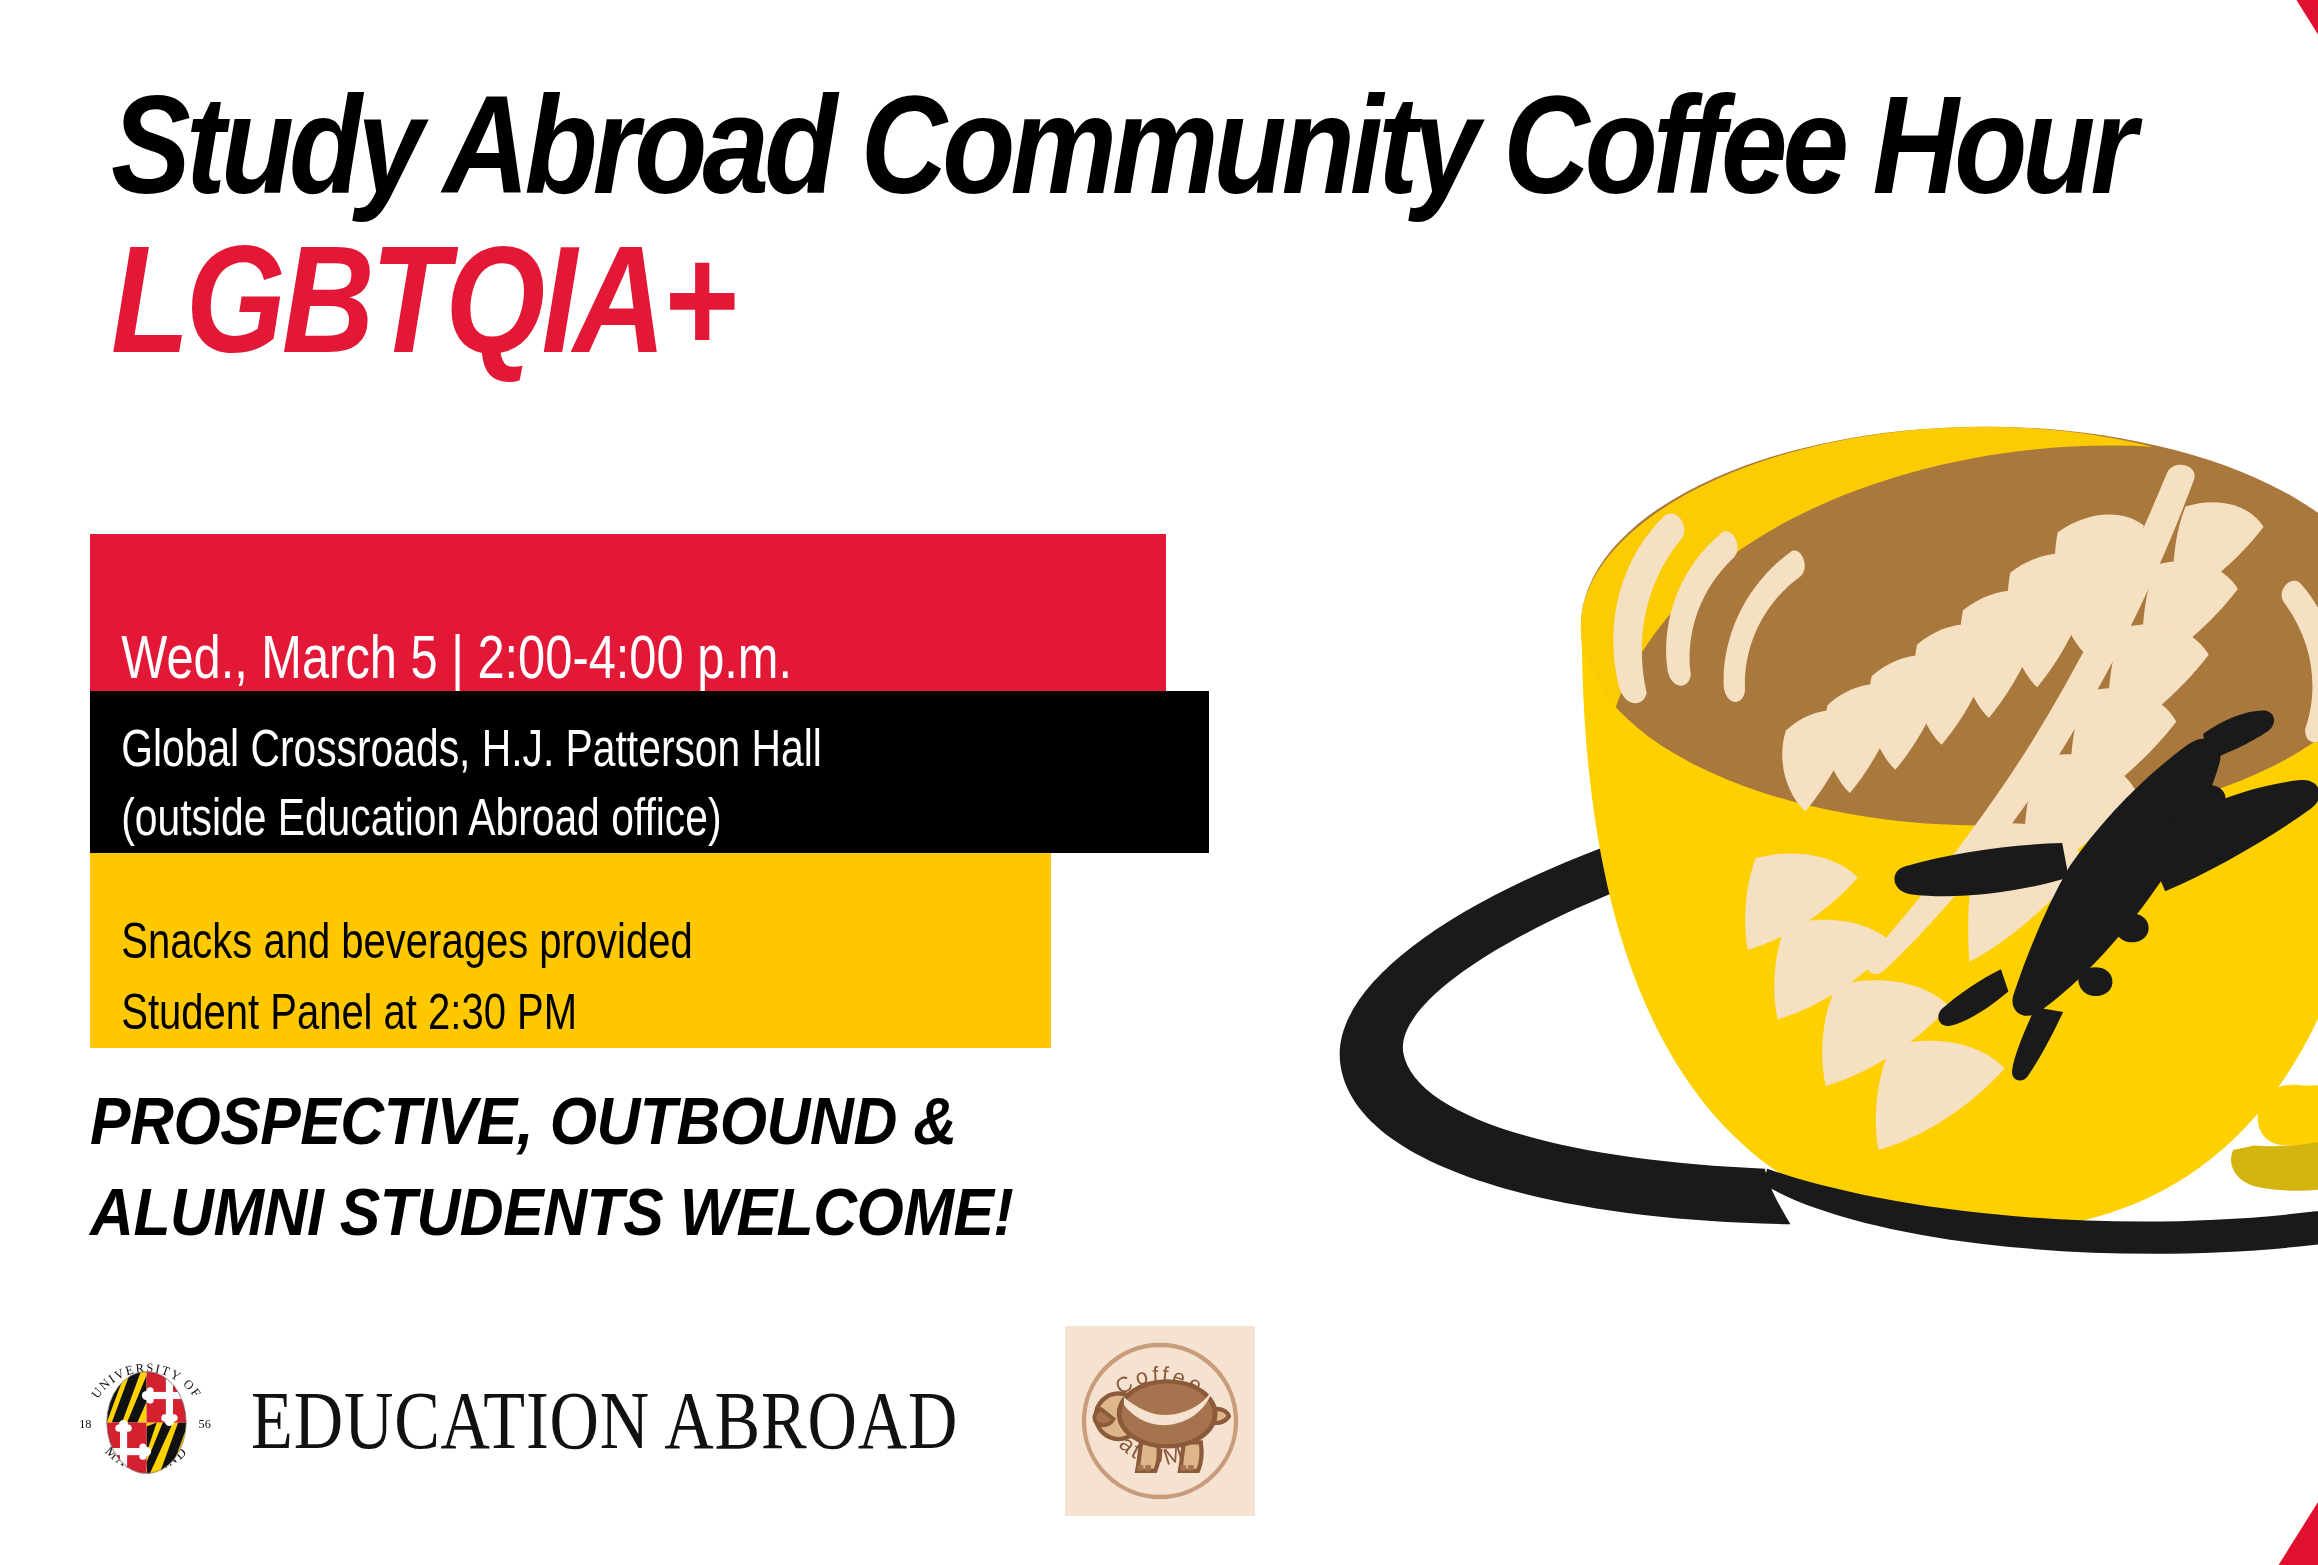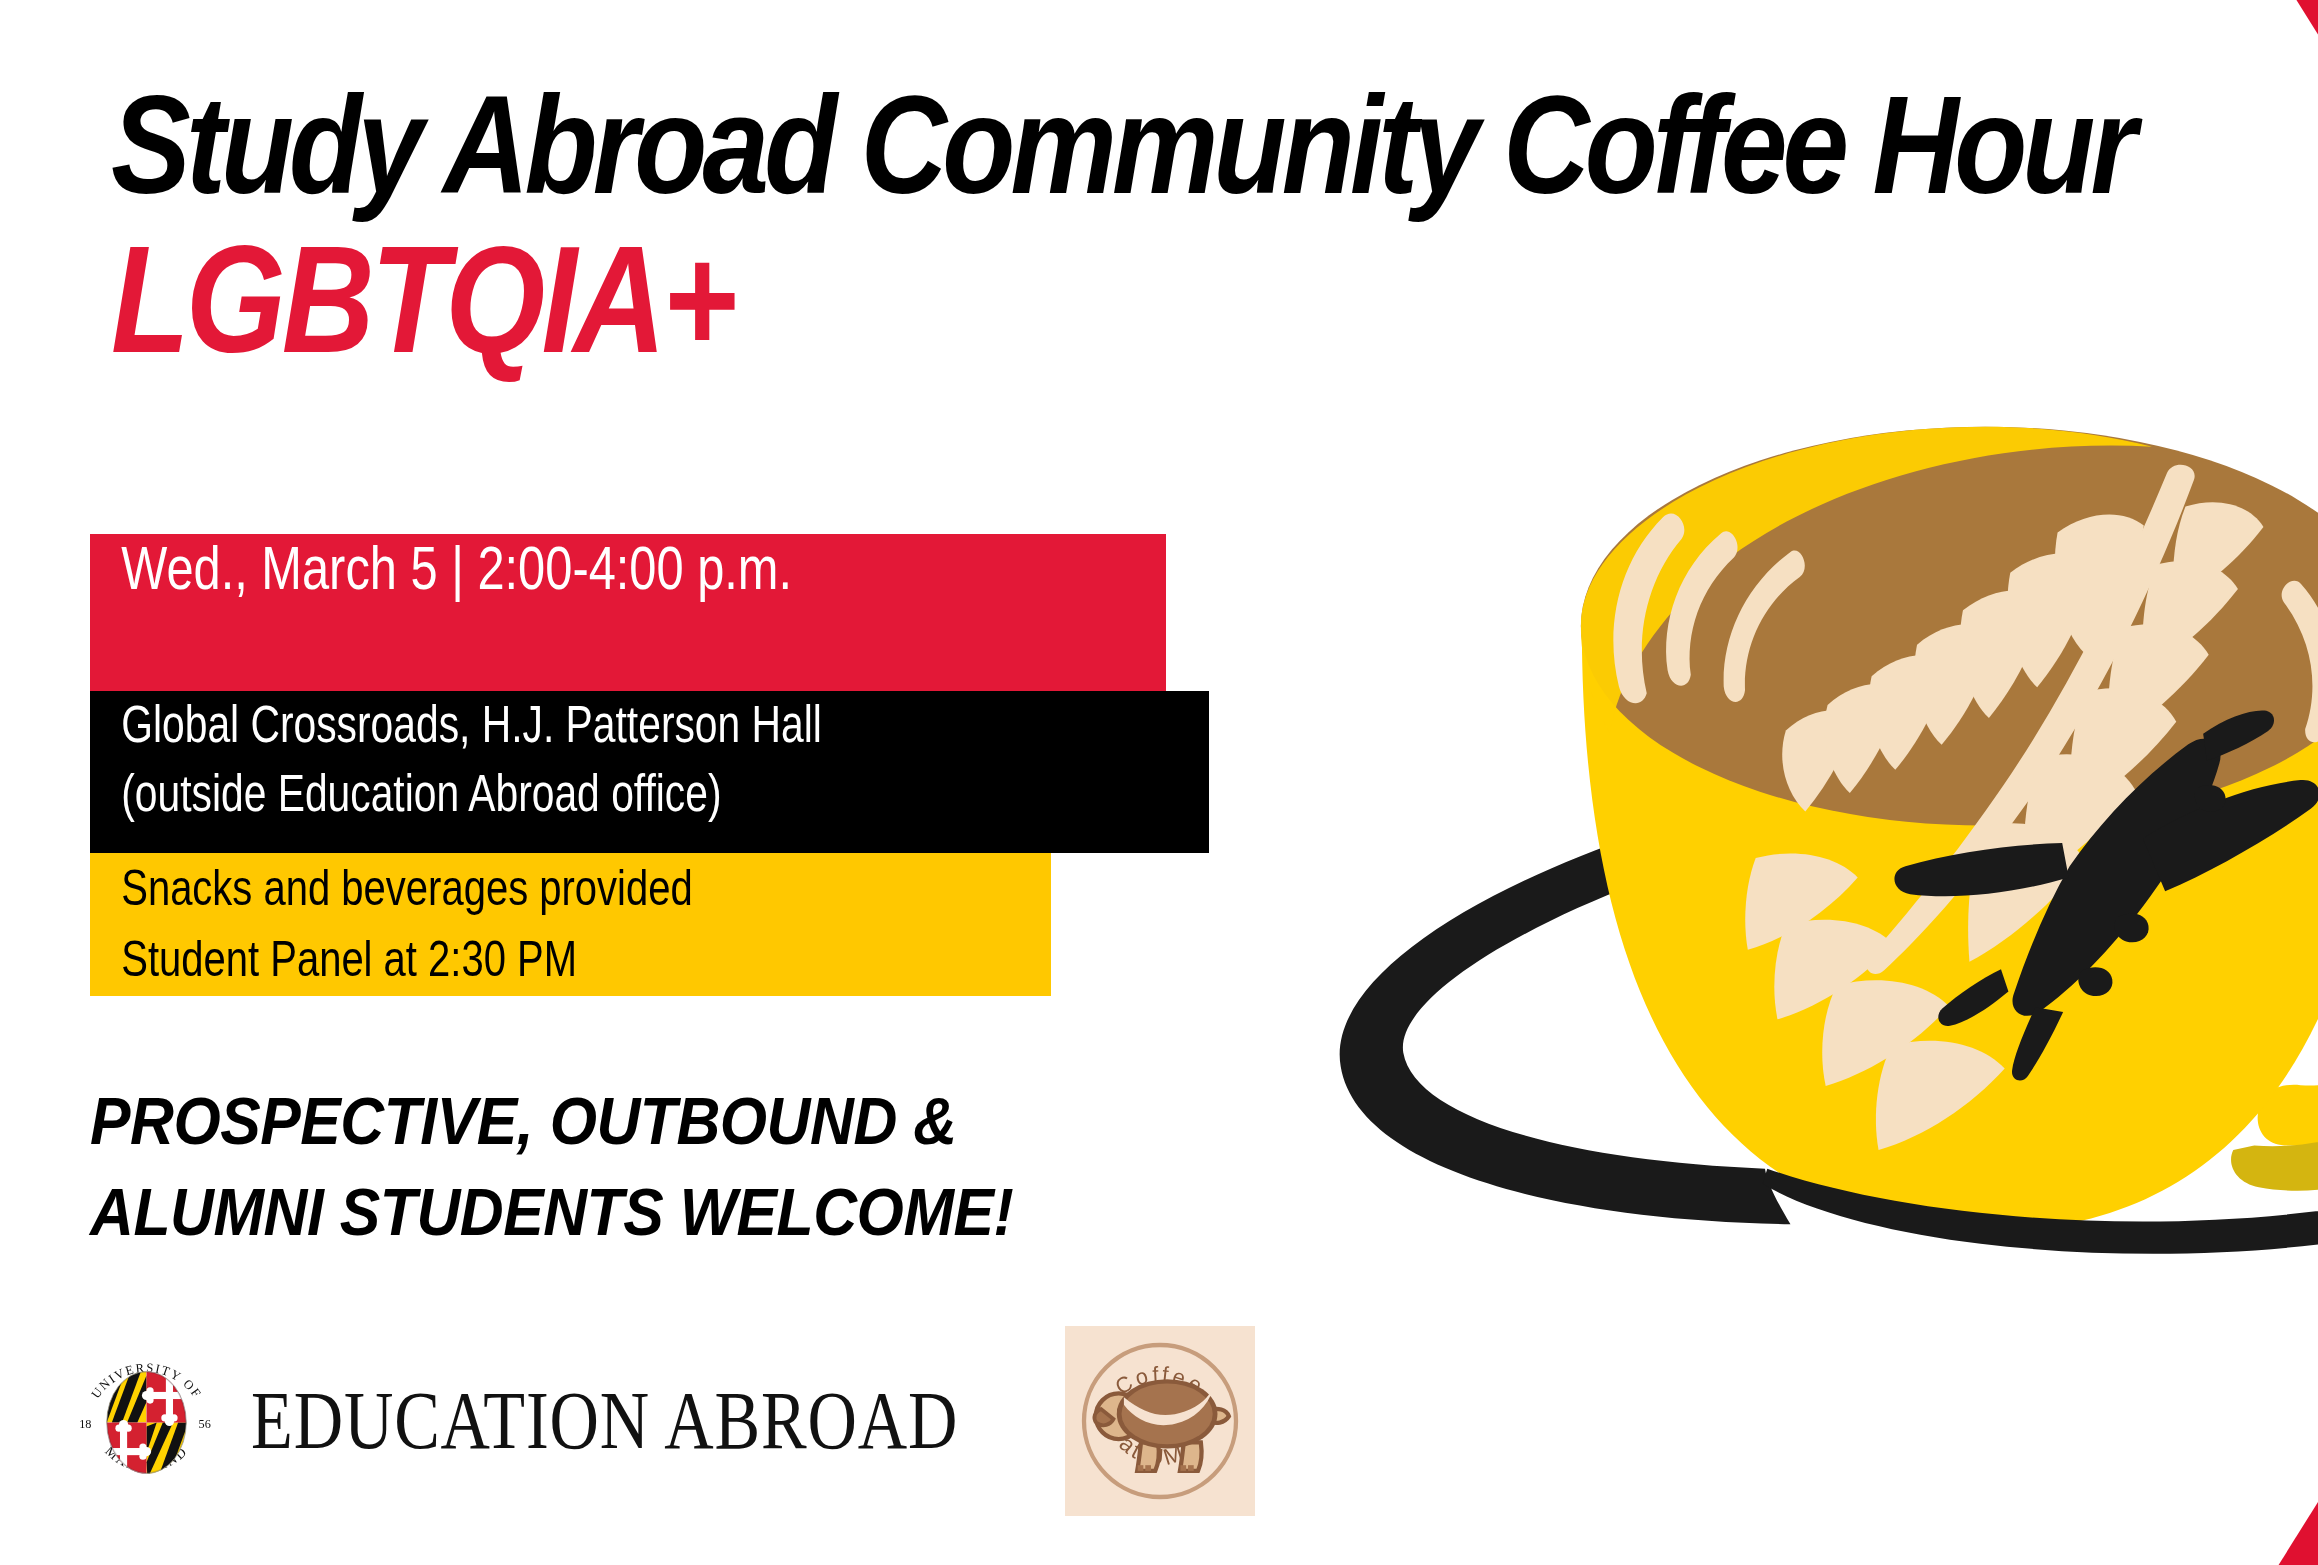--- a/index.html
+++ b/index.html
@@ -41,35 +41,35 @@
     font-weight:bold;font-style:italic;
     font-size:153px;line-height:1.0;
     letter-spacing:-4.6px;
     color:#E31837;
     transform:scaleX(0.84);transform-origin:left center;
     margin-top:13px;
     white-space:nowrap;
   }
 
   
-  .infobox{position:absolute;left:90px;display:flex;align-items:flex-start;}
+  .infobox{position:absolute;left:90px;display:flex;align-items:flex-end;}
   .infobox .txt{
     font-family:"Liberation Sans Narrow","Liberation Sans", sans-serif;
     font-weight:normal;
     transform:scaleX(0.80);transform-origin:left center;
     white-space:nowrap;
   }
 
   #box-date{top:534px;width:1076px;height:157px;background:#E31837;}
   #box-date .txt{color:#ffffff;font-size:61px;line-height:1.12;padding-left:39px;}
 
   #box-loc{top:691px;width:1119px;height:162px;background:#000000;text-decoration:underline;}
   #box-loc .txt{color:#ffffff;font-size:51px;line-height:1.35;padding-left:39px;}
 
-  #box-snack{top:853px;width:961px;height:143px;background:#FFC800;}
+  #box-snack{top:853px;width:961px;height:195px;background:#FFC800;}
   #box-snack .txt{color:#000000;font-size:50px;line-height:1.42;padding-left:39px;}
 
   
   #welcome{
     position:absolute;left:90px;top:1076px;width:1206px;
     font-family:"Liberation Sans Narrow","Liberation Sans", sans-serif;
     font-weight:bold;font-style:italic;
     font-size:66px;line-height:1.38;
     letter-spacing:-0.5px;
     color:#000;

